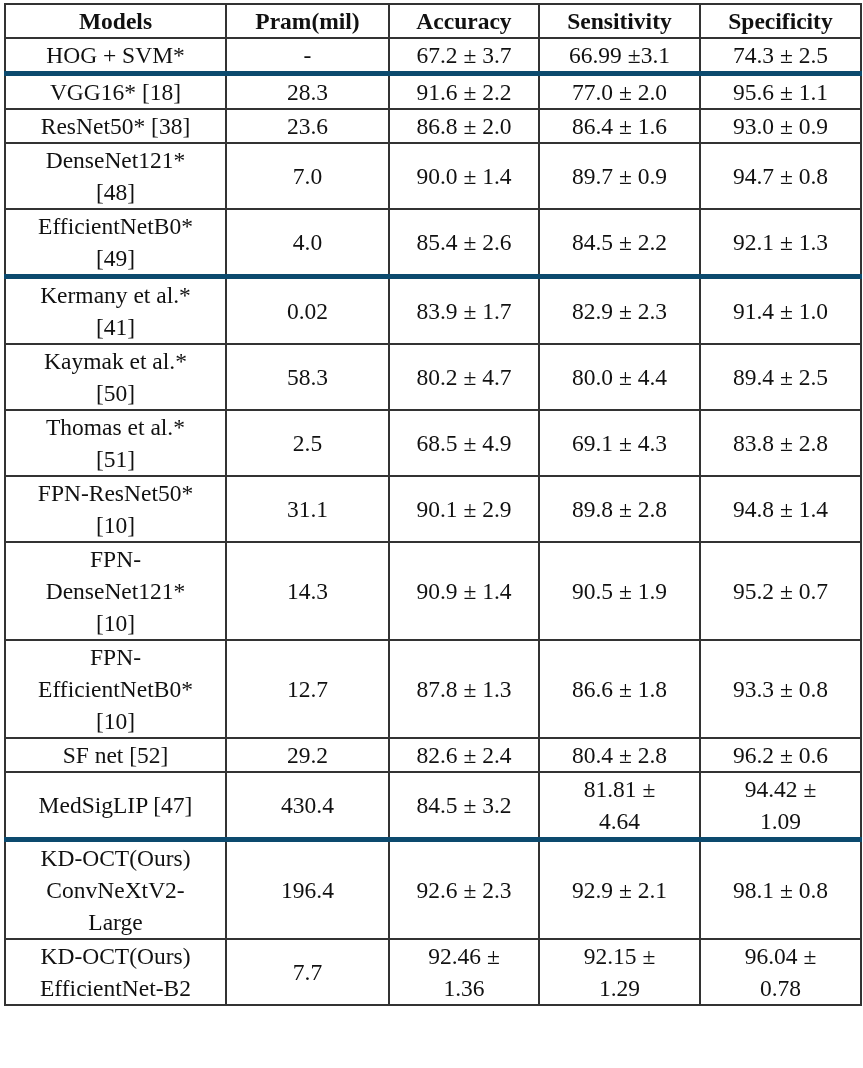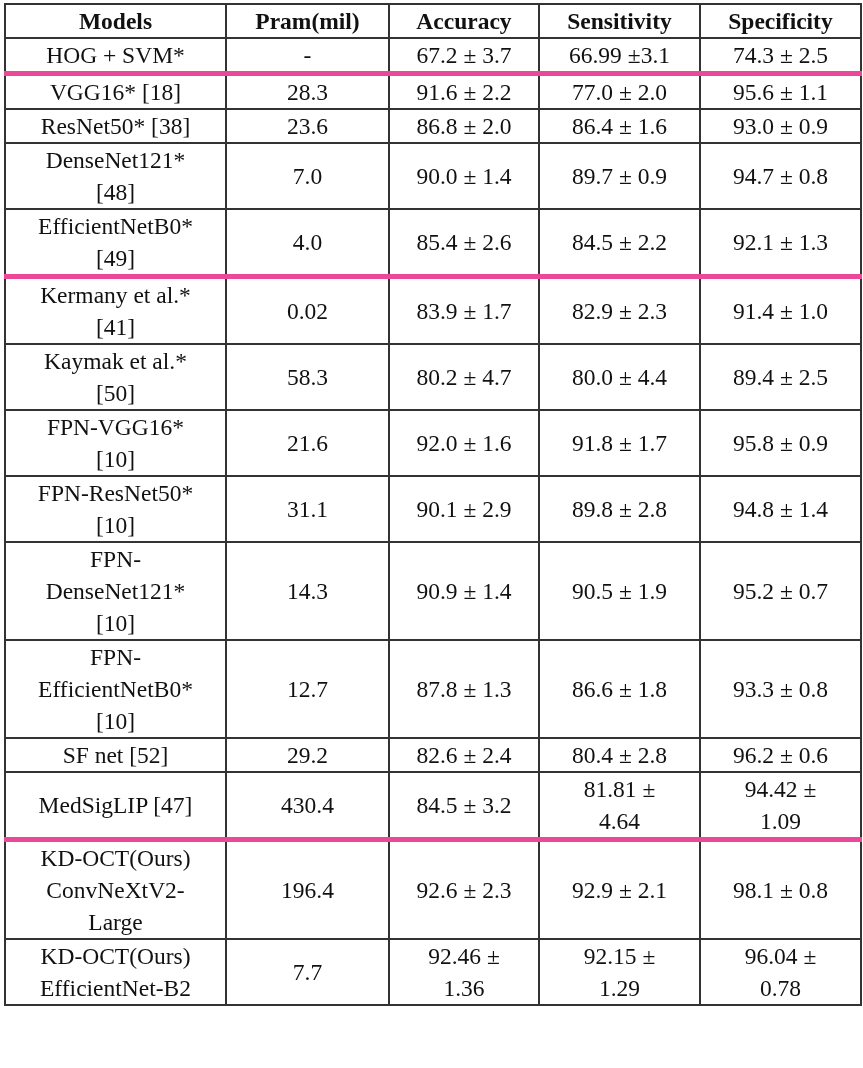--- a/index.html
+++ b/index.html
@@ -35,21 +35,21 @@
       vertical-align: middle;
       padding: 0 4px;
       white-space: pre-line;
     }
     table.results th {
       font-weight: bold;
       height: 30px;
     }
     table.results td.bold { font-weight: normal; }
     tr.thick-bottom td, tr.thick-bottom th {
-      border-bottom: 5px solid #ec4899;
+      border-bottom: 5px solid #0c4a6e;
     }
     tr.h1 td { height: 31px; }
     tr.h2 td { height: 62px; }
     tr.h3 td { height: 94px; }
   </style>
 </head>
 <body>
 
 <table class="results">
   <colgroup>
@@ -116,26 +116,26 @@
     </tr>
     <tr class="h2">
       <td>Kaymak et al.*
 [50]</td>
       <td>58.3</td>
       <td>80.2 ± 4.7</td>
       <td>80.0 ± 4.4</td>
       <td>89.4 ± 2.5</td>
     </tr>
     <tr class="h2">
-      <td>FPN-VGG16*
-[10]</td>
-      <td>21.6</td>
-      <td>92.0 ± 1.6</td>
-      <td>91.8 ± 1.7</td>
-      <td>95.8 ± 0.9</td>
+      <td>Thomas et al.*
+[51]</td>
+      <td>2.5</td>
+      <td>68.5 ± 4.9</td>
+      <td>69.1 ± 4.3</td>
+      <td>83.8 ± 2.8</td>
     </tr>
     <tr class="h2">
       <td>FPN-ResNet50*
 [10]</td>
       <td>31.1</td>
       <td>90.1 ± 2.9</td>
       <td>89.8 ± 2.8</td>
       <td>94.8 ± 1.4</td>
     </tr>
     <tr class="h3">

